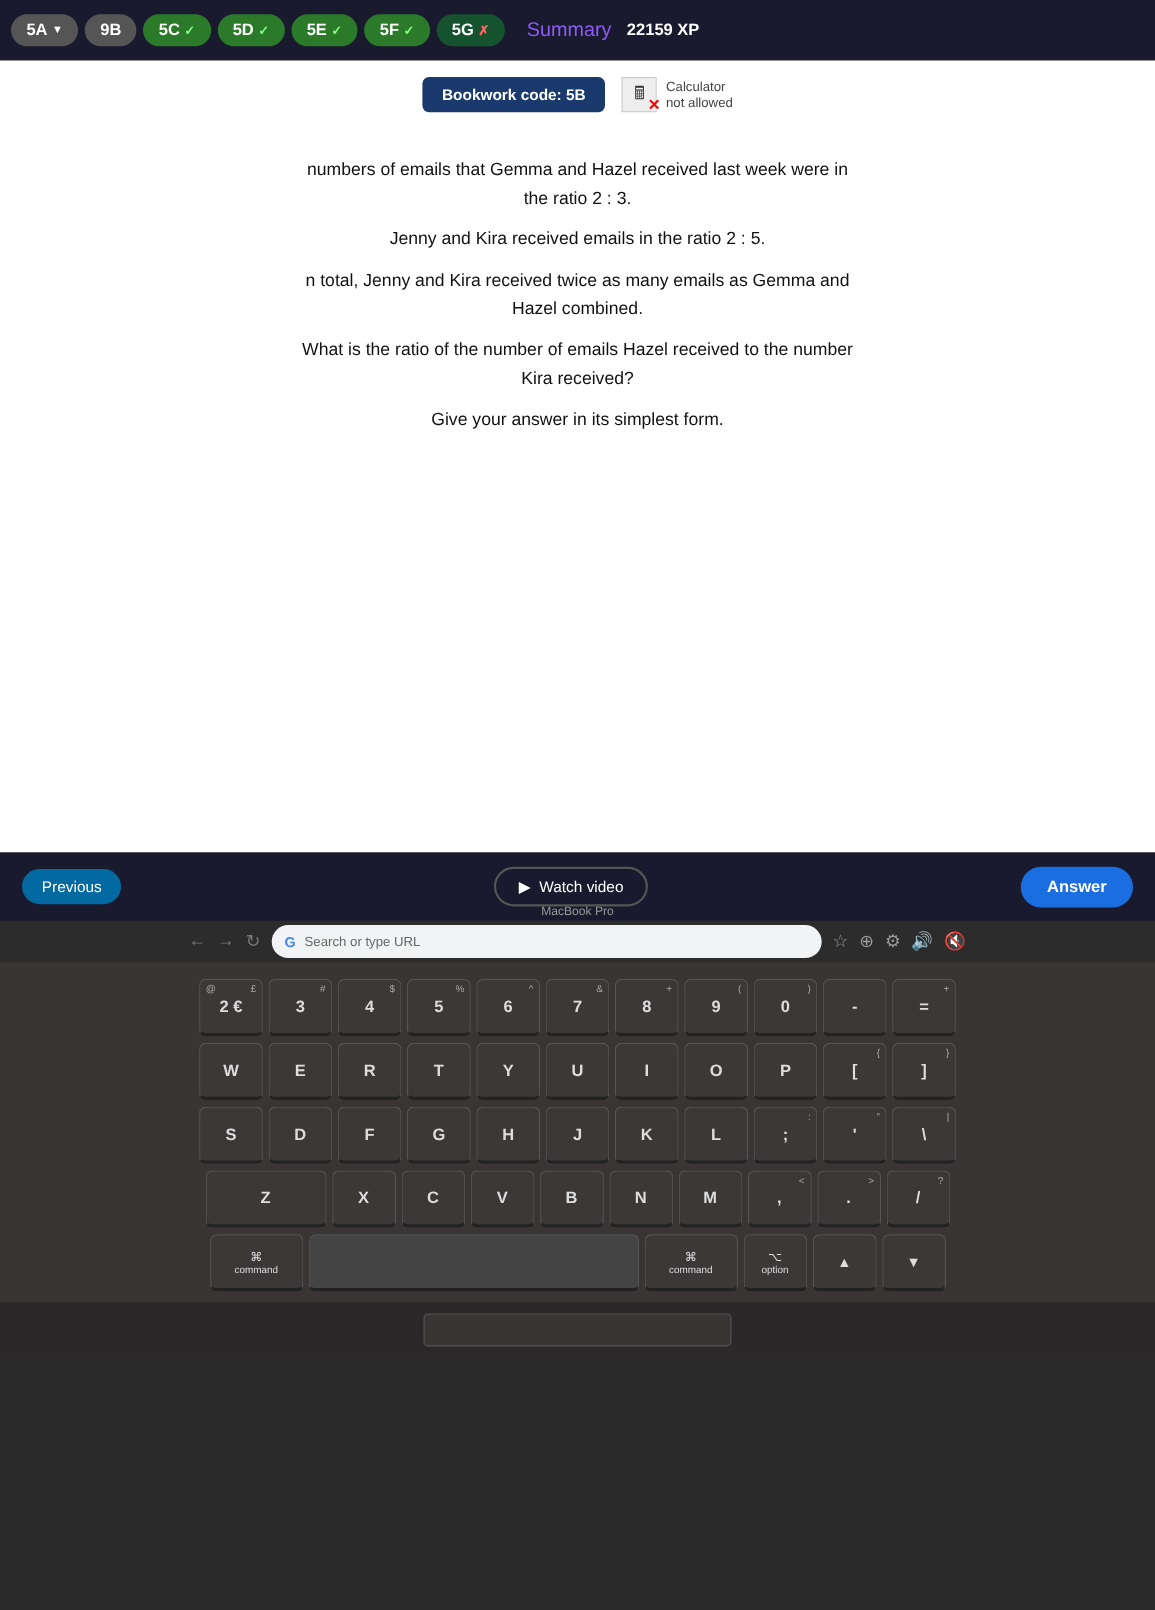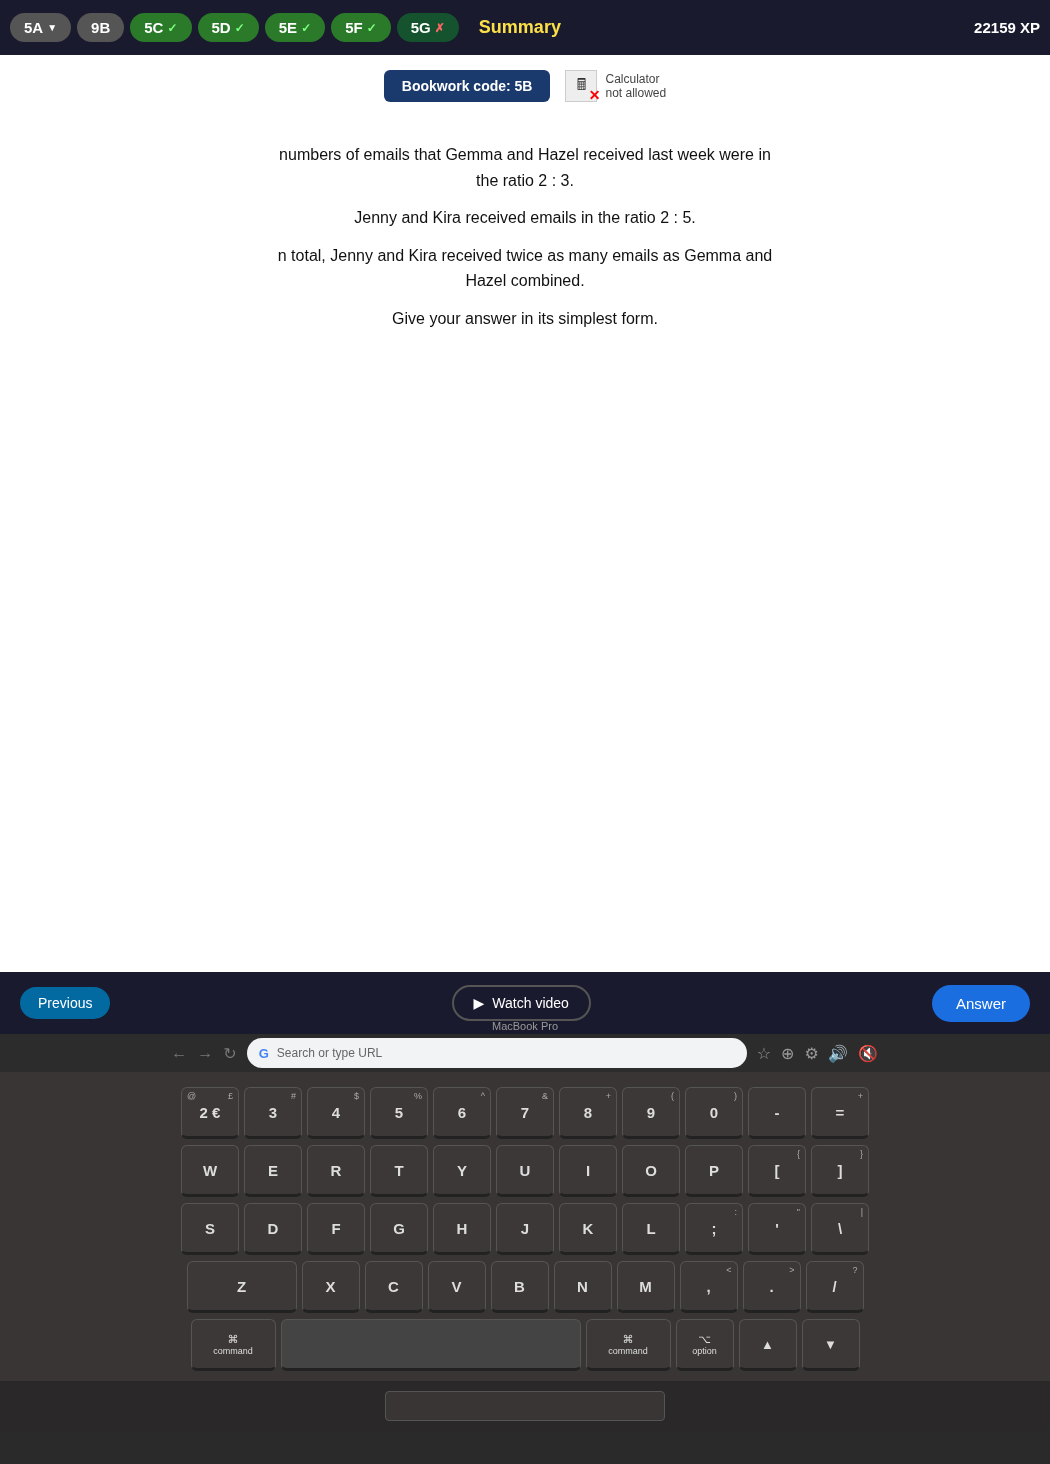--- a/index.html
+++ b/index.html
@@ -11,21 +11,21 @@
       overflow: hidden;
       position: relative;
     }
 
     
     .top-bar {
       background: #1a1a2e;
       height: 55px;
       display: flex;
       align-items: center;
-      justify-content: space-between;
+      justify-content: flex-start;
       padding: 0 10px;
       position: relative;
     }
     .top-bar-left {
       display: flex;
       align-items: center;
       gap: 6px;
     }
     .nav-tab {
       padding: 6px 14px;
@@ -36,37 +36,37 @@
       display: flex;
       align-items: center;
       gap: 4px;
       cursor: pointer;
     }
     .nav-tab.grey { background: #555; }
     .nav-tab.green { background: #2a7a2a; }
     .nav-tab.orange-x { background: #14532d; }
     .nav-tab.summary-active {
       background: transparent;
-      color: #fde047;
+      color: #8b5cf6;
       font-size: 18px;
-      font-weight: bold;
+      font-weight: normal;
     }
     .check-icon { color: #7fff7f; font-size: 12px; }
     .x-icon { color: #ff6666; font-size: 12px; }
     .xp-display {
       color: white;
       font-size: 15px;
       font-weight: bold;
     }
 
     
     .main-content {
       background: white;
       width: 100%;
-      height: 917px;
+      height: 720px;
       padding: 15px 20px;
       position: relative;
       overflow: hidden;
     }
 
     
     .bookwork-bar {
       display: flex;
       align-items: center;
       gap: 15px;
@@ -154,21 +154,21 @@
       align-items: center;
       gap: 8px;
     }
     .answer-btn {
       background: #1a6ee0;
       color: white;
       border: none;
       padding: 10px 24px;
       border-radius: 20px;
       font-size: 15px;
-      font-weight: normal;
+      font-weight: bold;
       cursor: pointer;
     }
     .macbook-label {
       position: absolute;
       bottom: 2px;
       left: 50%;
       transform: translateX(-50%);
       color: #999;
       font-size: 11px;
     }
@@ -314,20 +314,24 @@
     <p>
       numbers of emails that Gemma and Hazel received last week were in<br>
       the ratio 2 : 3.
     </p>
     <p>
       Jenny and Kira received emails in the ratio 2 : 5.
     </p>
     <p>
       n total, Jenny and Kira received twice as many emails as Gemma and<br>
       Hazel combined.
+    </p>
+    <p>
+      What is the ratio of the number of emails Hazel received to the number<br>
+      Kira received?
     </p>
     <p>
       Give your answer in its simplest form.
     </p>
   </div>
 </div>
 
 <div class="action-bar">
   <button class="prev-btn">
     <span>Previous</span>

